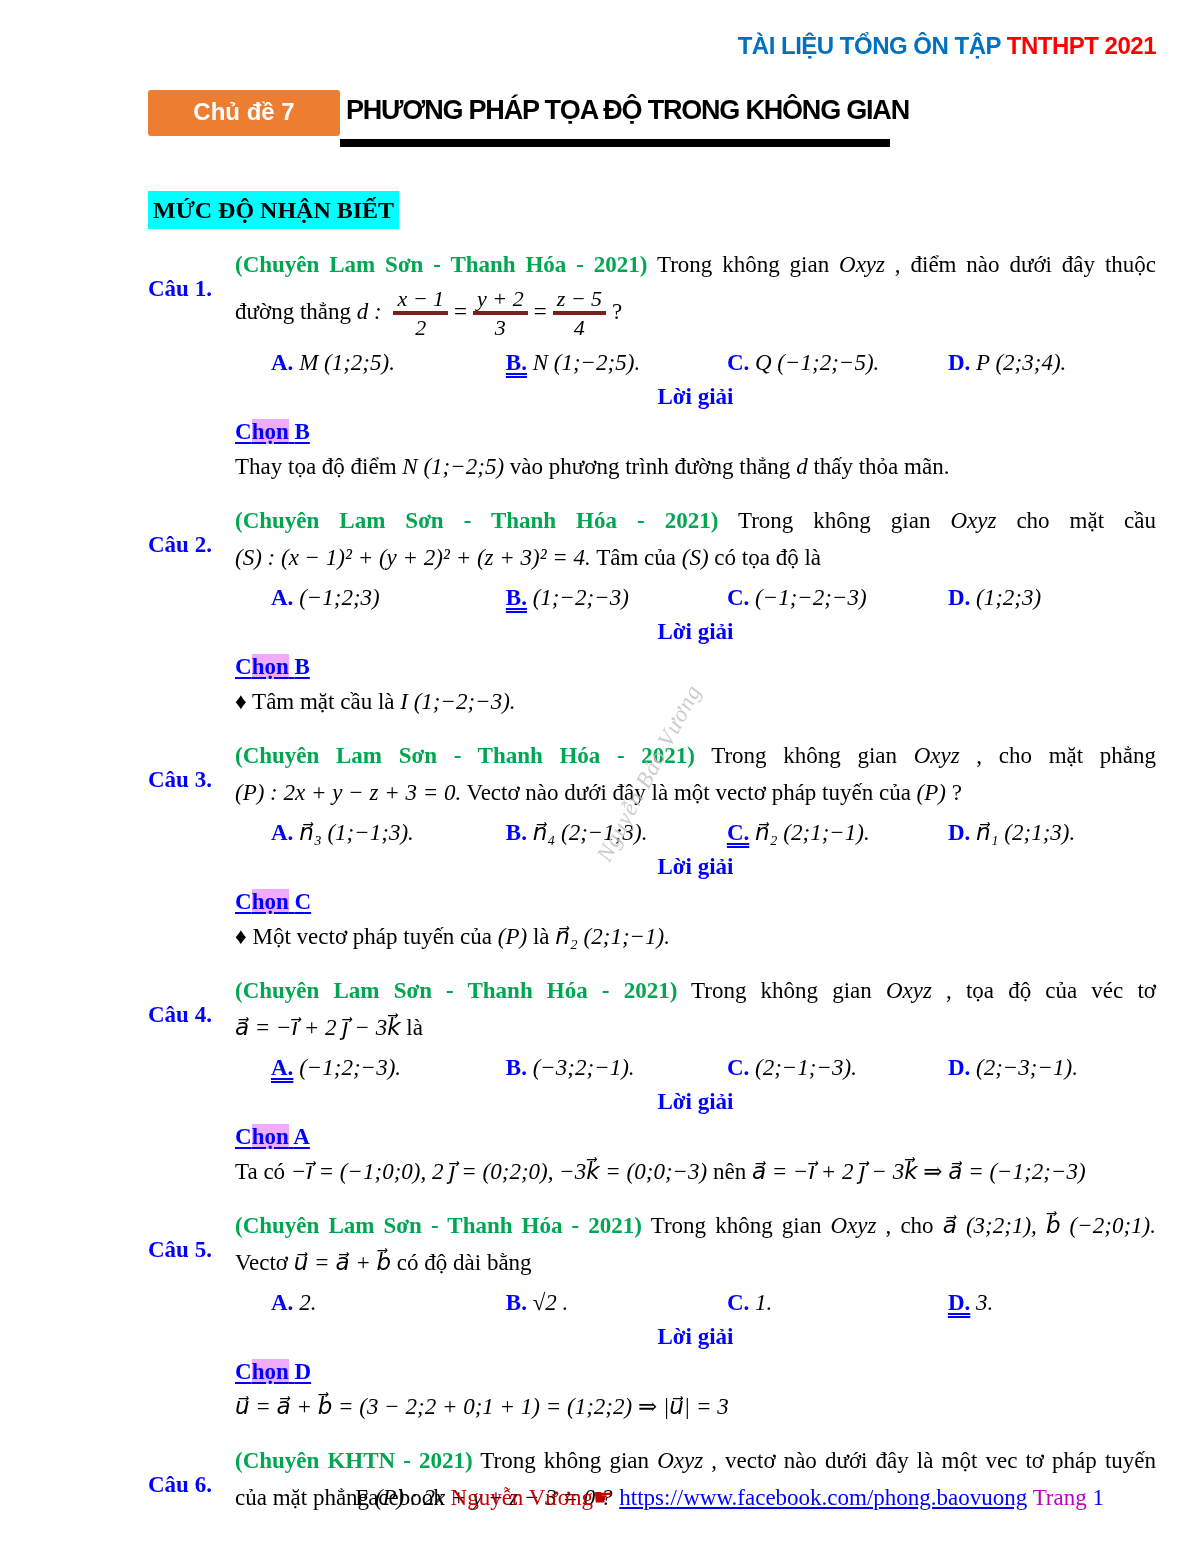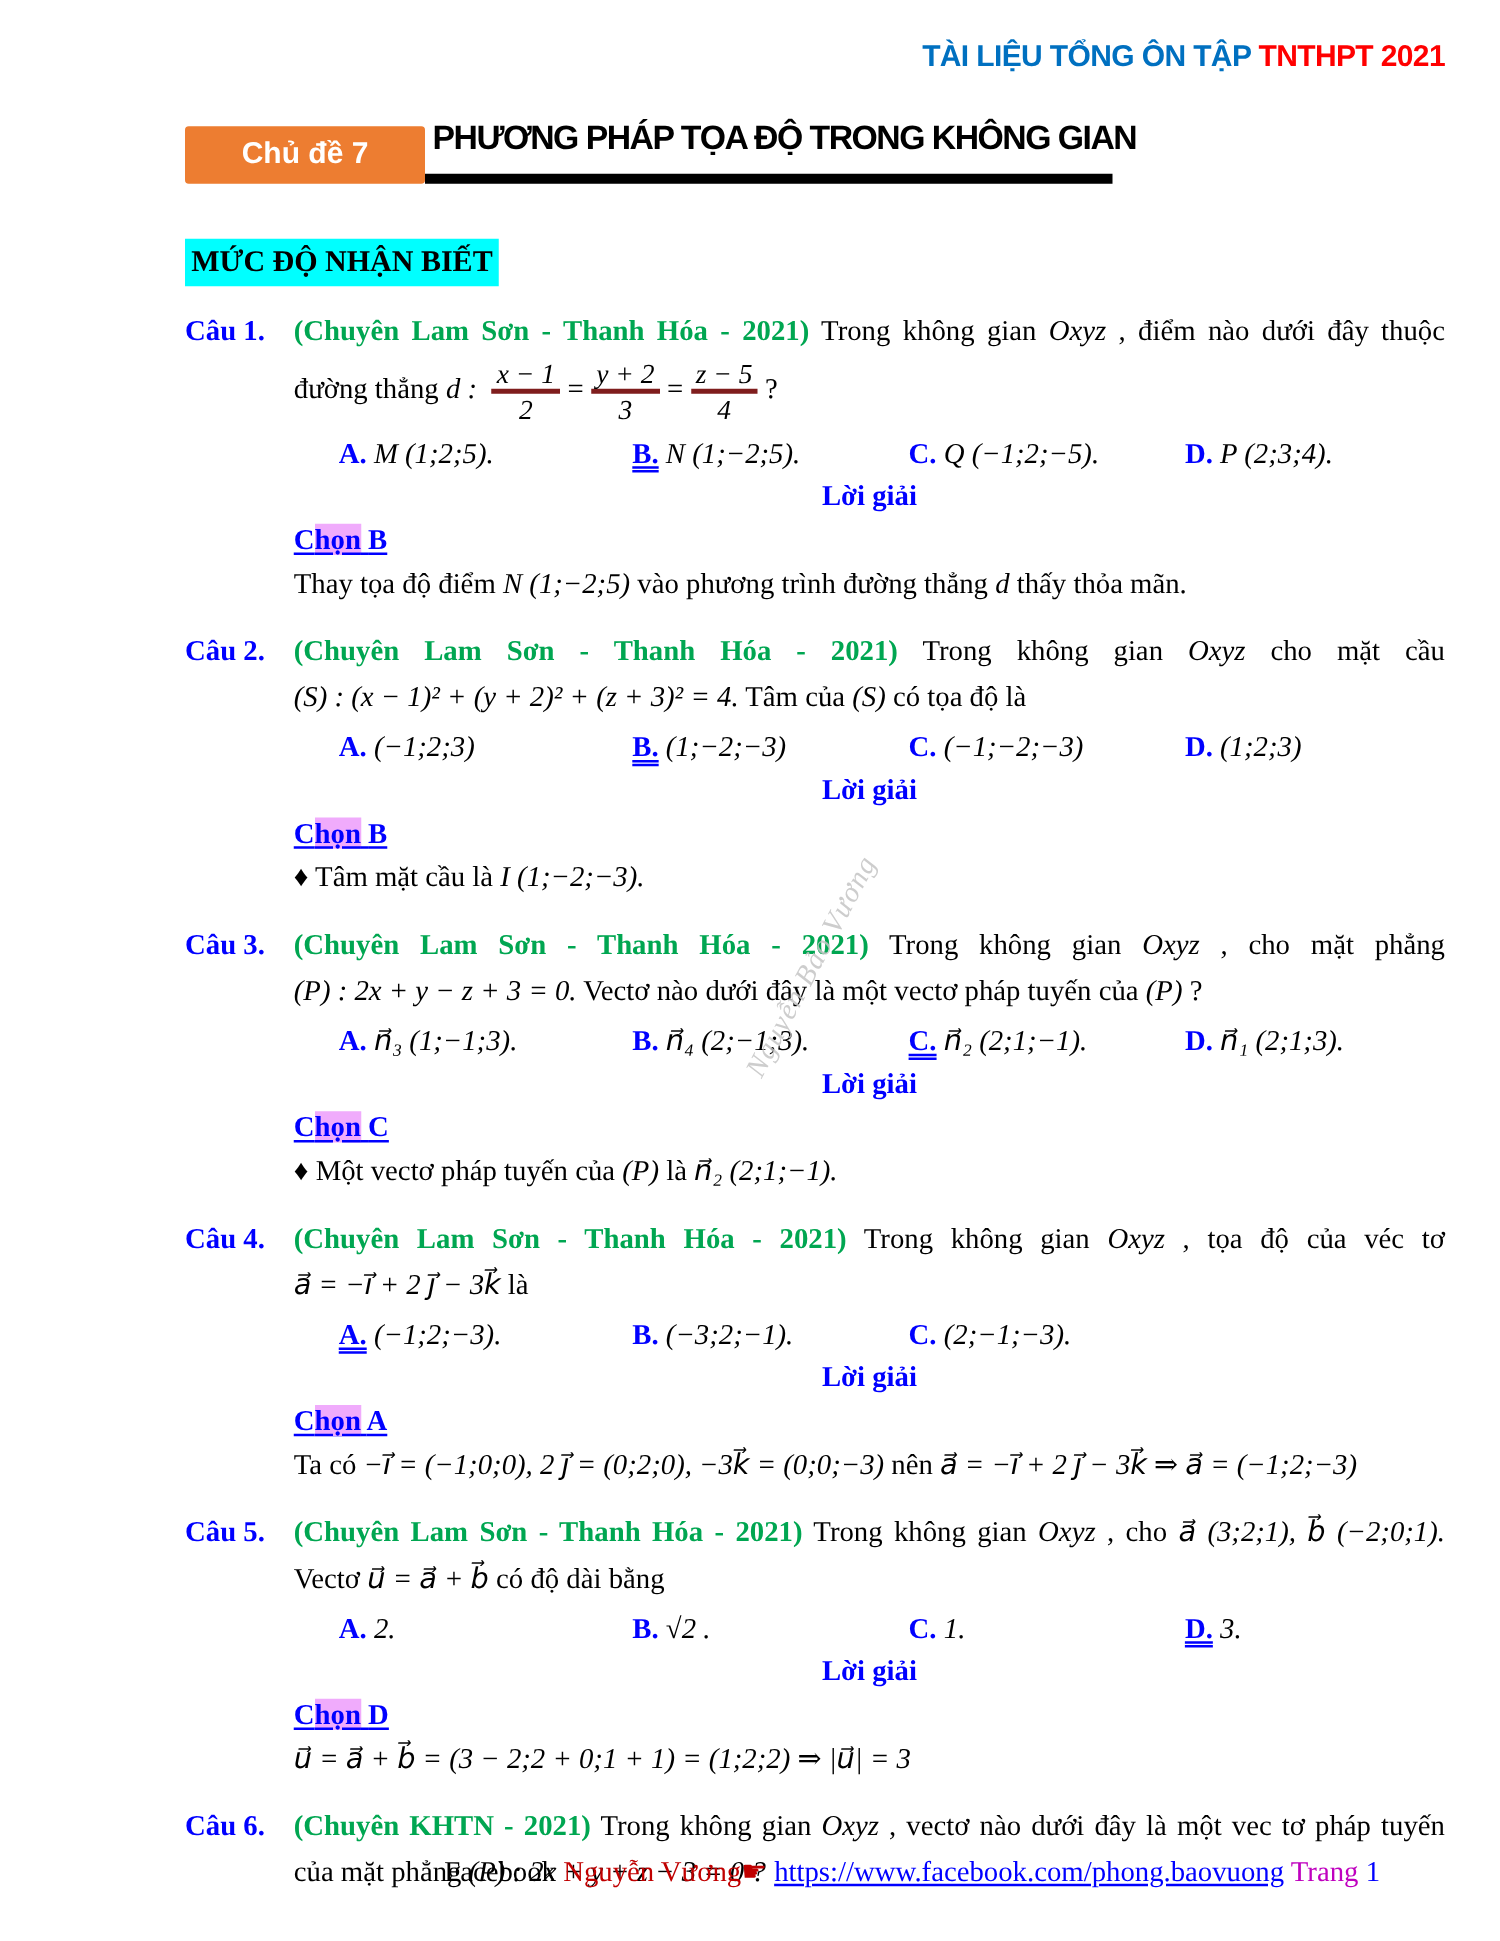--- a/index.html
+++ b/index.html
@@ -19,21 +19,21 @@
   
   .doc-header {
     text-align: right;
     font-family: "Liberation Sans", sans-serif;
     font-weight: bold; font-size: 24px; letter-spacing: -0.5px;
   }
   .hdr-blue { color: #0070C0; }
   .hdr-red  { color: #FF0000; }
 
   
-  .topic-row { display: flex; align-items: flex-end; margin-top: 26px; }
+  .topic-row { display: flex; align-items: flex-start; margin-top: 26px; }
   .topic-box {
     background: #ED7D31; color: #fff;
     font-family: "Liberation Sans", sans-serif;
     font-weight: bold; font-size: 24px;
     width: 192px; text-align: center; padding: 4px 0 6px 0;
     border-radius: 3px; flex: none;
   }
   .topic-title {
     font-family: "Liberation Sans", sans-serif;
     font-size: 27px; font-weight: bold; letter-spacing: -1.2px;
@@ -45,21 +45,21 @@
   .section-heading {
     display: inline-block;
     background: #00FFFF;
     font-weight: bold; font-size: 24px;
     padding: 1px 5px;
     margin-top: 44px;
   }
 
   
   .question { display: flex; margin-top: 19px; }
-  .q-num { width: 87px; flex: none; color: #0000FF; font-weight: bold; }
+  .q-num { width: 87px; flex: none; color: #0000FF; font-weight: bold; margin-top: 24px; }
   .q-content { flex: 1; min-width: 0; }
   p { margin: 0; }
   .q-intro { text-align: justify; text-align-last: justify; }
   .q-line { margin-top: 3px; }
   .src { color: #00A651; font-weight: bold; }
   .mi { font-style: italic; }
   .opts { display: grid; grid-template-columns: 25.5% 24% 24% 26.5%; margin-top: 5px; }
   .opt { white-space: nowrap; margin-left: 36px; }
   .opt-label { color: #0000FF; font-weight: bold; }
   .opt-label.correct {
@@ -181,20 +181,21 @@
   
   <div class="question">
     <div class="q-num">Câu 4.</div>
     <div class="q-content">
       <p class="q-intro"><span class="src">(Chuyên Lam Sơn - Thanh Hóa - 2021)</span><span> Trong không gian </span><span class="mi">Oxyz</span><span> , tọa độ của véc tơ</span></p>
       <p class="q-line"><span class="mi">a⃗ = −i⃗ + 2 j⃗ − 3k⃗</span><span> là</span></p>
       <div class="opts">
         <span class="opt"><span class="opt-label correct">A.</span> <span class="mi">(−1;2;−3).</span></span>
         <span class="opt"><span class="opt-label">B.</span> <span class="mi">(−3;2;−1).</span></span>
         <span class="opt"><span class="opt-label">C.</span> <span class="mi">(2;−1;−3).</span></span>
+        <span class="opt"><span class="opt-label">D.</span> <span class="mi">(2;−3;−1).</span></span>
       </div>
       <div class="loigiai">Lời giải</div>
       <div><span class="chon"><span>C</span><span class="hl">họn</span> <span>A</span></span></div>
       <p class="sol"><span>Ta có </span><span class="mi">−i⃗ = (−1;0;0), 2 j⃗ = (0;2;0), −3k⃗ = (0;0;−3)</span><span> nên </span><span class="mi">a⃗ = −i⃗ + 2 j⃗ − 3k⃗ ⇒ a⃗ = (−1;2;−3)</span></p>
     </div>
   </div>
 
   
   <div class="question">
     <div class="q-num">Câu 5.</div>

